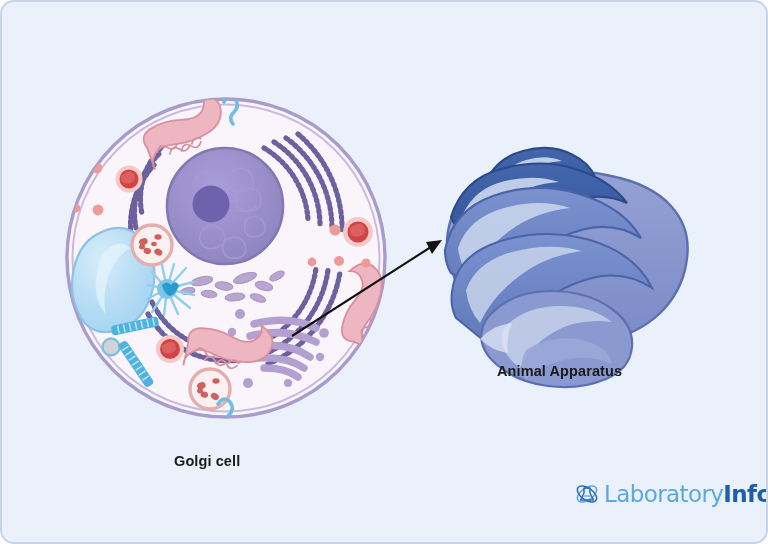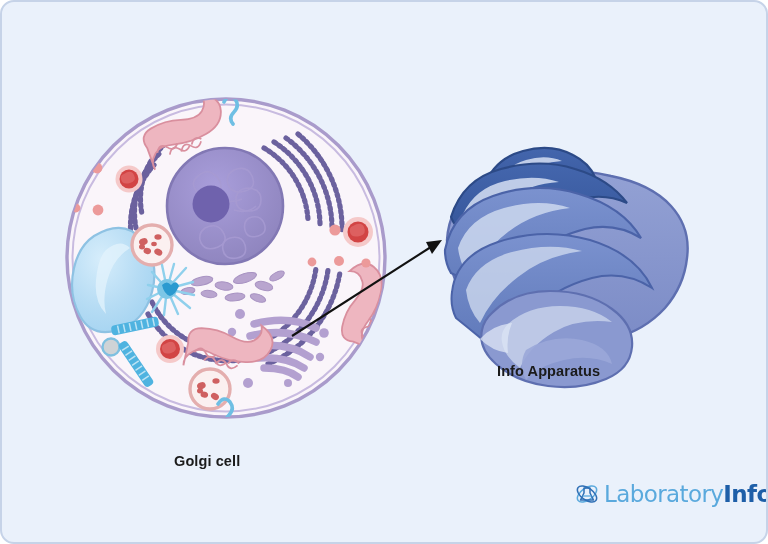--- a/index.html
+++ b/index.html
@@ -364,21 +364,21 @@
                  q-8 -16 0 -30 z" fill="#9aa7d8" opacity="0.9"></path>
       </g>
 
       <path d="M478 337 q12 -14 32 -16 q-6 14 -4 30 q-16 -2 -28 -14 z" fill="#dfe7f5" opacity="0.75"></path>
     </g>
 
   </svg>
 
   <div class="caption" id="animal-cell-caption">Golgi cell</div>
 
-  <div class="caption" id="golgi-caption">Info Apparatus</div>
+  <div class="caption" id="golgi-caption">Animal Apparatus</div>
 
   <div id="brand-logo">
     <svg width="26" height="26" viewBox="0 0 26 26">
       <ellipse cx="13" cy="13" rx="11" ry="6" fill="none" stroke="#5aa9dd" stroke-width="1.5" transform="rotate(-35 13 13)"></ellipse>
       <ellipse cx="13" cy="13" rx="11" ry="6" fill="none" stroke="#2f6fb5" stroke-width="1.5" transform="rotate(35 13 13)"></ellipse>
       <path d="M10 7 L10 12 L6.5 19 L19.5 19 L16 12 L16 7 Z" fill="none" stroke="#2f6fb5" stroke-width="1.5" stroke-linejoin="round"></path>
       <path d="M8.6 15 L17.4 15" stroke="#5aa9dd" stroke-width="1.3"></path>
     </svg>
     <span id="brand-wordmark">
       <span class="brand-a">Laboratory</span><span class="brand-b">Info</span>

